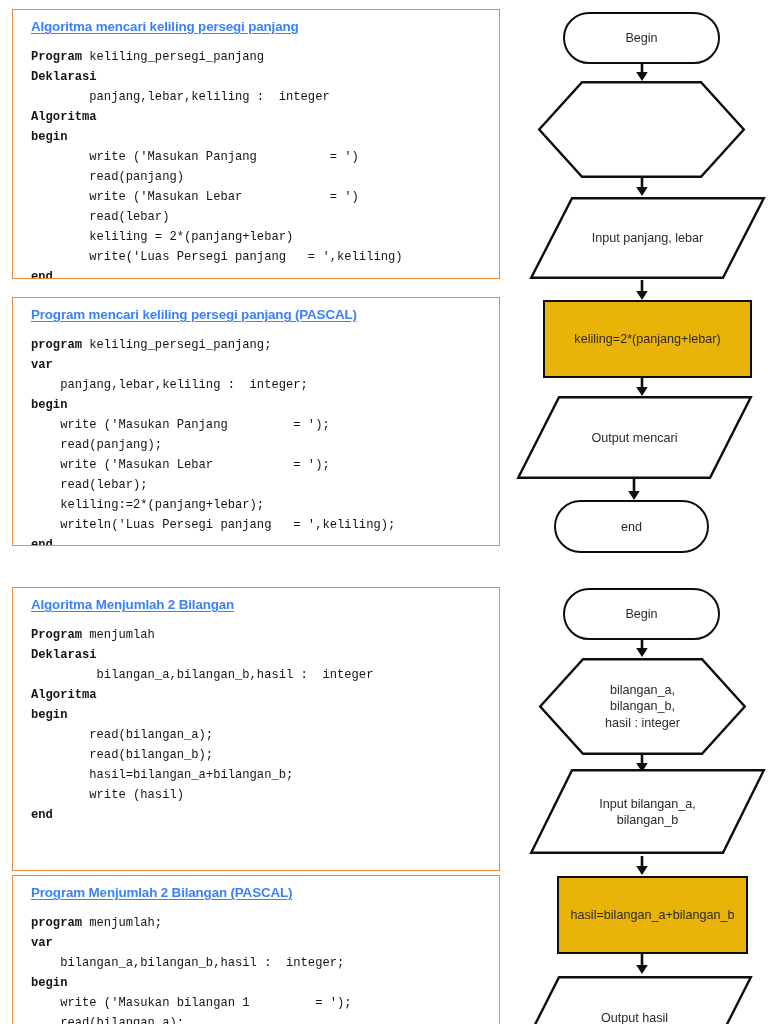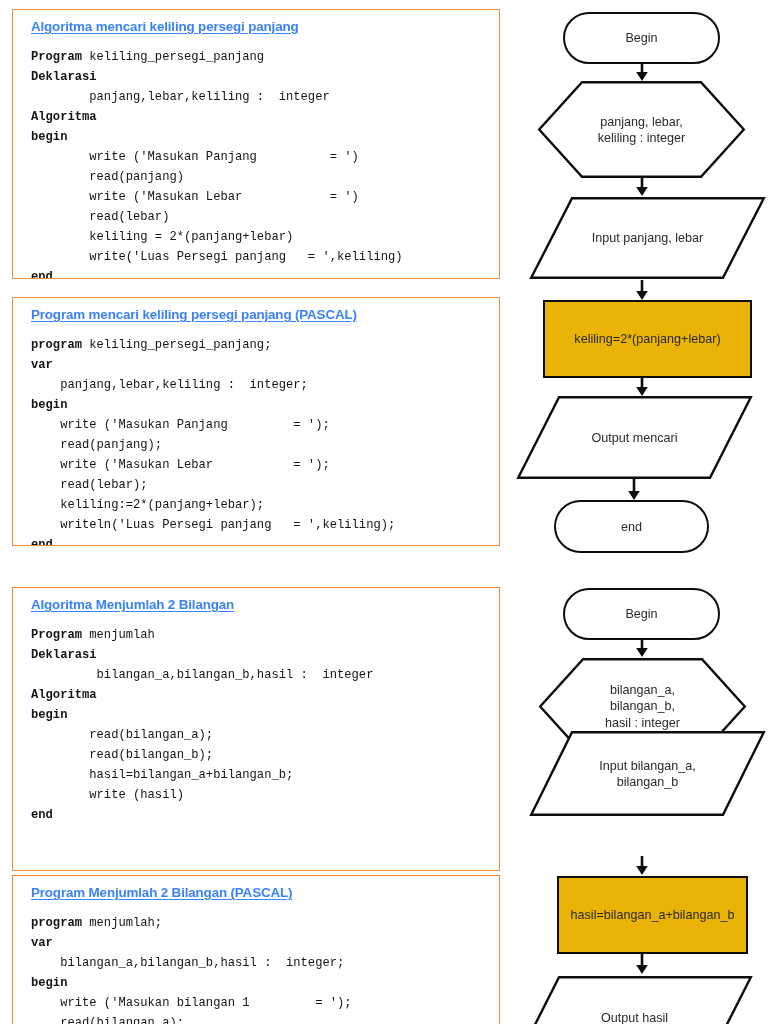--- a/index.html
+++ b/index.html
@@ -146,22 +146,20 @@
       <svg width="16" height="19" viewBox="0 0 16 19">
         <line x1="8" y1="0" x2="8" y2="10" stroke="#0d0d0d" stroke-width="2.6"></line>
         <polygon points="8,18 2.2,9 13.8,9" fill="#0d0d0d"></polygon>
       </svg>
     </div>
 
     <div class="hexwrap" style="left:537px;top:80px;width:209px;height:99px;">
       <svg width="209" height="99" viewBox="0 0 209 99">
         <polygon points="45,2.2 164,2.2 206.8,49.5 164,96.8 45,96.8 2.2,49.5" fill="#ffffff" stroke="#0d0d0d" stroke-width="2.4" stroke-linejoin="miter"></polygon>
       </svg>
-      <div class="shape-label" style="white-space:pre-line;">panjang, lebar,
-keliling :  integer</div>
     </div>
 
     <div class="arrow" style="left:634px;top:178px;">
       <svg width="16" height="19" viewBox="0 0 16 19">
         <line x1="8" y1="0" x2="8" y2="10" stroke="#0d0d0d" stroke-width="2.6"></line>
         <polygon points="8,18 2.2,9 13.8,9" fill="#0d0d0d"></polygon>
       </svg>
     </div>
 
     <div class="parawrap" style="left:529px;top:196px;width:237px;height:84px;">
@@ -230,21 +228,21 @@
 hasil :  integer</div>
     </div>
 
     <div class="arrow" style="left:634px;top:755px;">
       <svg width="16" height="18" viewBox="0 0 16 18">
         <line x1="8" y1="0" x2="8" y2="9" stroke="#0d0d0d" stroke-width="2.6"></line>
         <polygon points="8,17 2.2,8 13.8,8" fill="#0d0d0d"></polygon>
       </svg>
     </div>
 
-    <div class="parawrap" style="left:529px;top:730px;width:237px;height:87px;">
+    <div class="parawrap" style="left:529px;top:768px;width:237px;height:87px;">
       <svg width="237" height="87" viewBox="0 0 237 87">
         <polygon points="43,2.2 234.8,2.2 194,84.8 2.2,84.8" fill="#ffffff" stroke="#0d0d0d" stroke-width="2.4" stroke-linejoin="miter"></polygon>
       </svg>
       <div class="shape-label" style="white-space:pre-line;">Input bilangan_a,
 bilangan_b</div>
     </div>
 
     <div class="arrow" style="left:634px;top:856px;">
       <svg width="16" height="20" viewBox="0 0 16 20">
         <line x1="8" y1="0" x2="8" y2="11" stroke="#0d0d0d" stroke-width="2.6"></line>

